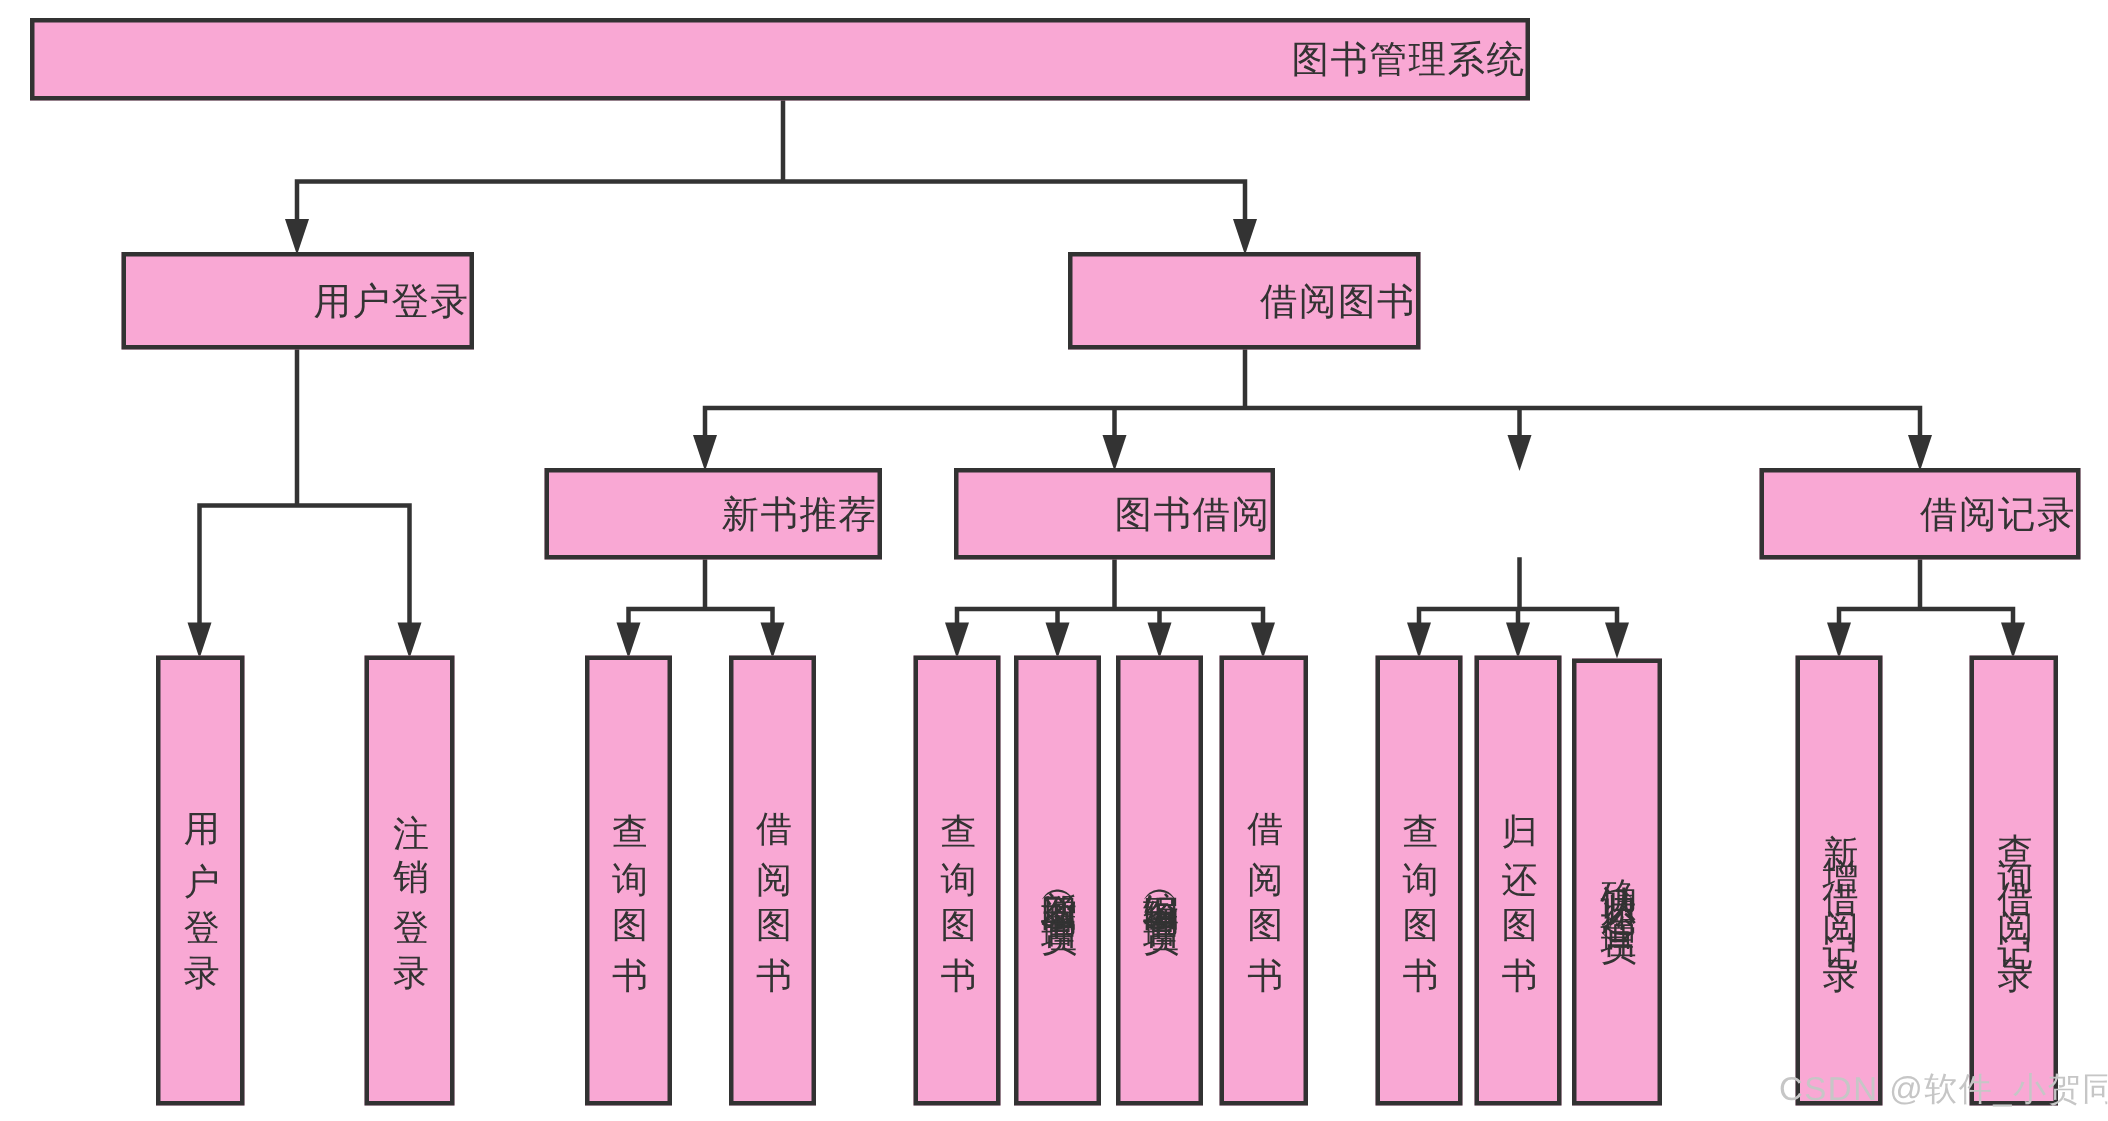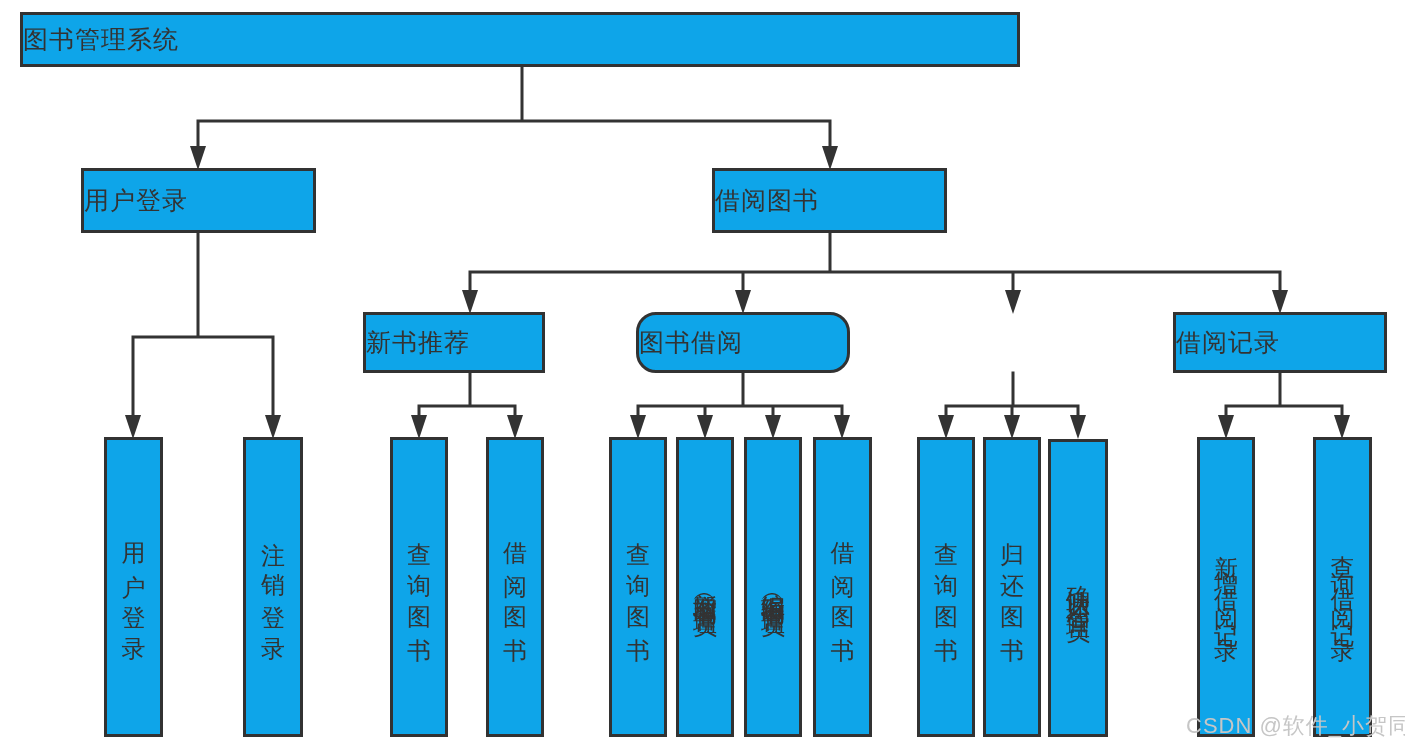--- a/index.html
+++ b/index.html
@@ -8,24 +8,24 @@
     width:1405px;height:747px;
     background:#ffffff;
     font-family:"Liberation Sans", sans-serif;
     overflow:hidden;
   }
   #connectors{position:absolute;left:0;top:0;}
   .box{
     position:absolute;
     box-sizing:border-box;
     border:3px solid #323232;
-    background:#0ea5e9;
+    background:#f9a8d4;
     display:flex;
     align-items:center;
-    justify-content:flex-start;
+    justify-content:flex-end;
     color:#333333;
   }
   .hlabel{
     font-size:25px;
     color:#333333;
     white-space:nowrap;
     letter-spacing:1px;
   }
   .vlabel{
     writing-mode:vertical-lr;
@@ -85,24 +85,24 @@
     <span class="hlabel">图书管理系统</span>
   </div>
 
   <div class="box" style="left:81px;top:168px;width:235px;height:65px;">
     <span class="hlabel">用户登录</span>
   </div>
   <div class="box" style="left:712px;top:168px;width:235px;height:65px;">
     <span class="hlabel">借阅图书</span>
   </div>
 
-  <div class="box" style="left:363px;top:312px;width:182px;height:61px;">
+  <div class="box" style="left:363px;top:312px;width:225px;height:61px;">
     <span class="hlabel">新书推荐</span>
   </div>
-  <div class="box" style="left:636px;top:312px;width:214px;height:61px;border-radius:20px;">
+  <div class="box" style="left:636px;top:312px;width:214px;height:61px;">
     <span class="hlabel">图书借阅</span>
   </div>
   <div class="box" style="left:1173px;top:312px;width:214px;height:61px;">
     <span class="hlabel">借阅记录</span>
   </div>
 
   <div class="box" style="left:104px;top:437px;width:59px;height:300px;">
     <span class="vlabel v4">用户登录</span>
   </div>
   <div class="box" style="left:243px;top:437px;width:60px;height:300px;">

